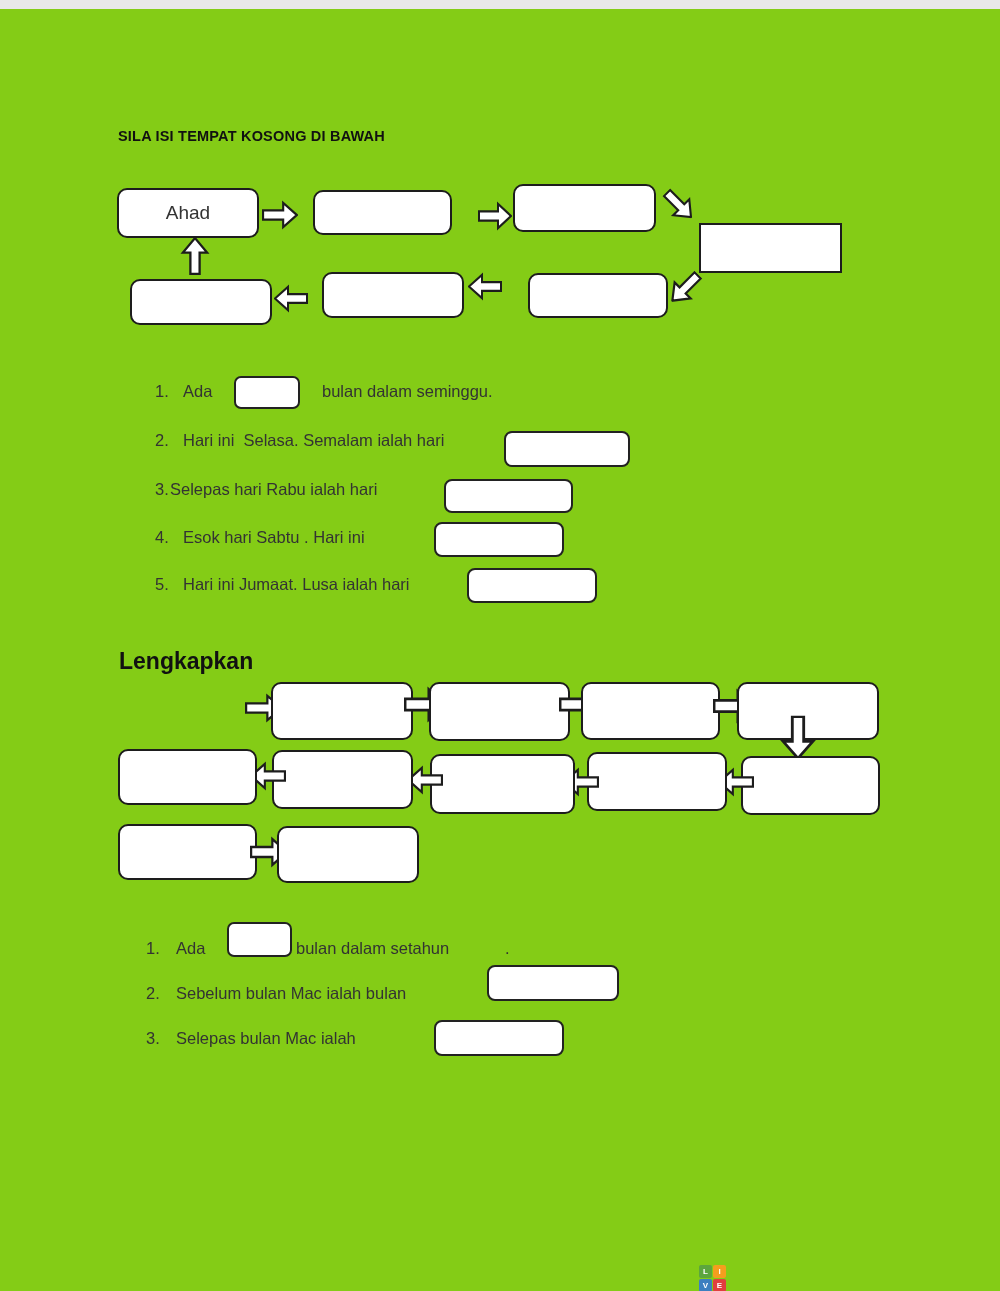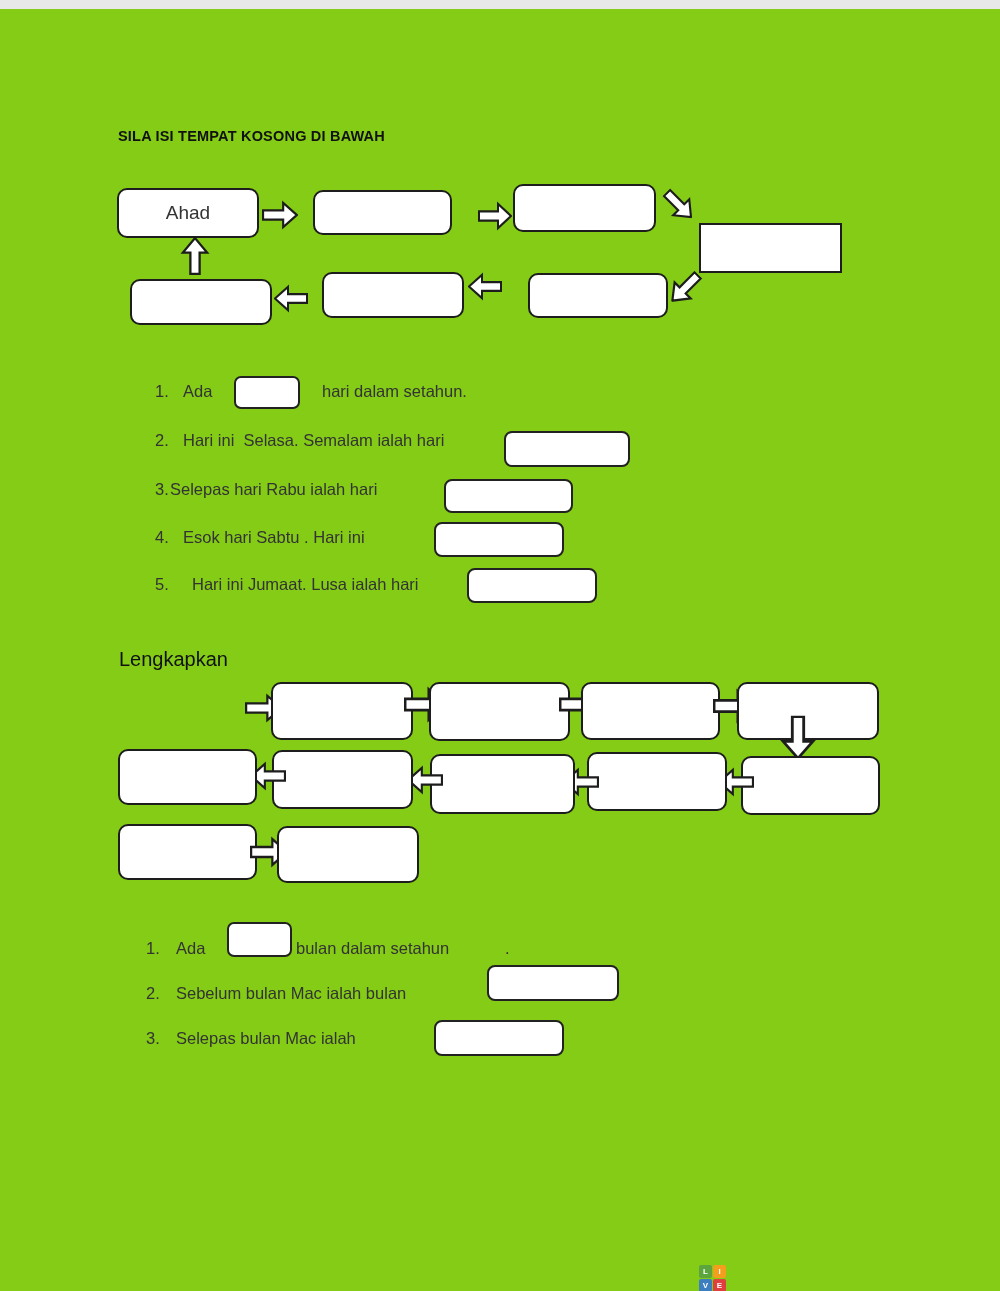--- a/index.html
+++ b/index.html
@@ -7,21 +7,21 @@
     position:relative;width:1000px;height:1291px;margin:9px auto;
     background:#84cc16;overflow:hidden;
     font-family:"Liberation Sans","DejaVu Sans",sans-serif;
   }
   .title{
     position:absolute;left:118px;top:119px;
     font-size:14.5px;font-weight:700;color:#111;letter-spacing:.2px;
   }
   .heading2{
     position:absolute;left:119px;top:639px;
-    font-size:20px;font-weight:400;color:#111;
+    font-size:23px;font-weight:700;color:#111;
   }
   
   .bx{
     position:absolute;background:#fff;border:2px solid #1d1d1d;border-radius:10px;
     display:flex;align-items:center;justify-content:center;text-align:center;
   }
   .bx.sharp{border-radius:0;border-width:2.5px;}
   .bxlabel{font-size:19px;color:#333;}
   
   .arr{position:absolute;transform-origin:50% 50%;overflow:visible;}
@@ -91,36 +91,36 @@
       <use href="#blockArrow"></use>
     </svg>
   <div class="bx" style="left:130px;top:270px;width:138px;height:42px"></div>
   <svg class="arr rm90" style="left:176px;top:232px;width:38px;height:30px">
       <use href="#blockArrow"></use>
     </svg>
 
   <span class="qt" style="left:155px;top:373px">1.</span>
   <span class="qt" style="left:183px;top:373px">Ada</span>
   <div class="qbox" style="left:234px;top:367px;width:62px;height:29px;border-radius:7px"></div>
-  <span class="qt" style="left:322px;top:373px">hari dalam setahun.</span>
+  <span class="qt" style="left:322px;top:373px">bulan dalam seminggu.</span>
 
   <span class="qt" style="left:155px;top:422px">2.</span>
   <span class="qt" style="left:183px;top:422px">Hari ini  Selasa. Semalam ialah hari</span>
   <div class="qbox" style="left:504px;top:422px;width:122px;height:32px"></div>
 
   <span class="qt" style="left:155px;top:471px">3.</span>
   <span class="qt" style="left:170px;top:471px">Selepas hari Rabu ialah hari</span>
   <div class="qbox" style="left:444px;top:470px;width:125px;height:30px"></div>
 
   <span class="qt" style="left:155px;top:519px">4.</span>
   <span class="qt" style="left:183px;top:519px">Esok hari Sabtu . Hari ini</span>
   <div class="qbox" style="left:434px;top:513px;width:126px;height:31px"></div>
 
   <span class="qt" style="left:155px;top:566px">5.</span>
-  <span class="qt" style="left:192px;top:566px">Hari ini Jumaat. Lusa ialah hari</span>
+  <span class="qt" style="left:183px;top:566px">Hari ini Jumaat. Lusa ialah hari</span>
   <div class="qbox" style="left:467px;top:559px;width:126px;height:31px"></div>
 
   <div class="heading2">Lengkapkan</div>
 
   <svg class="arr" style="left:245px;top:684px;width:38px;height:30px">
       <use href="#blockArrow"></use>
     </svg>
   <div class="bx" style="left:271px;top:673px;width:138px;height:54px"></div>
   <svg class="arr" style="left:404px;top:677px;width:42px;height:37px">
       <use href="#blockArrow"></use>

